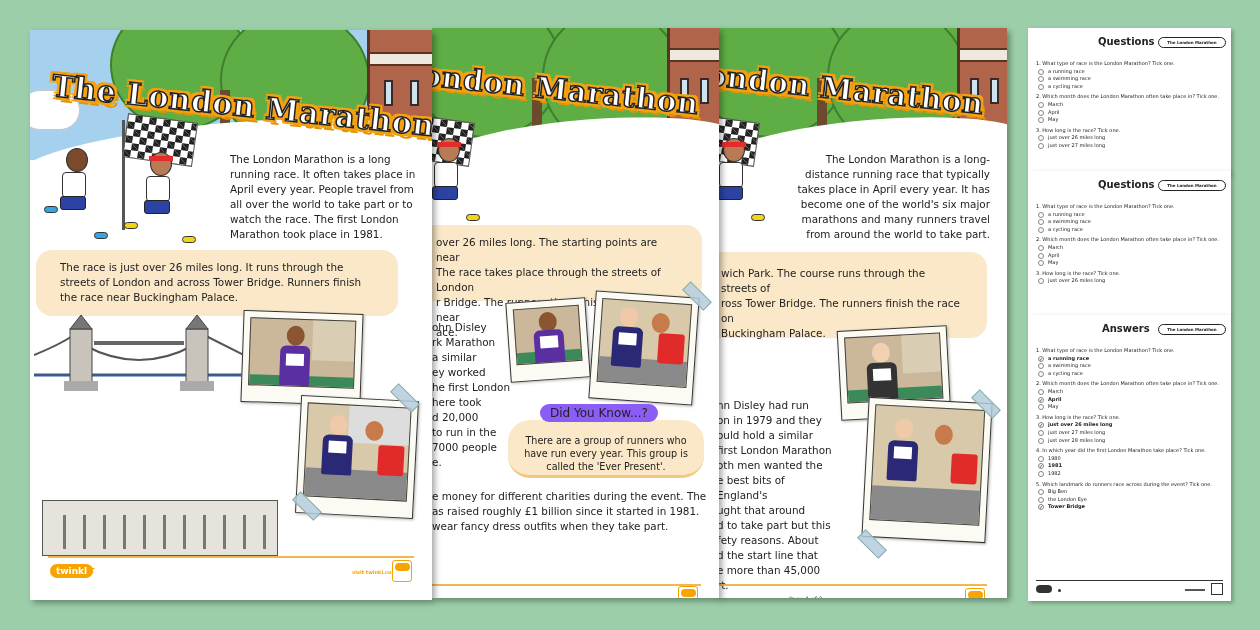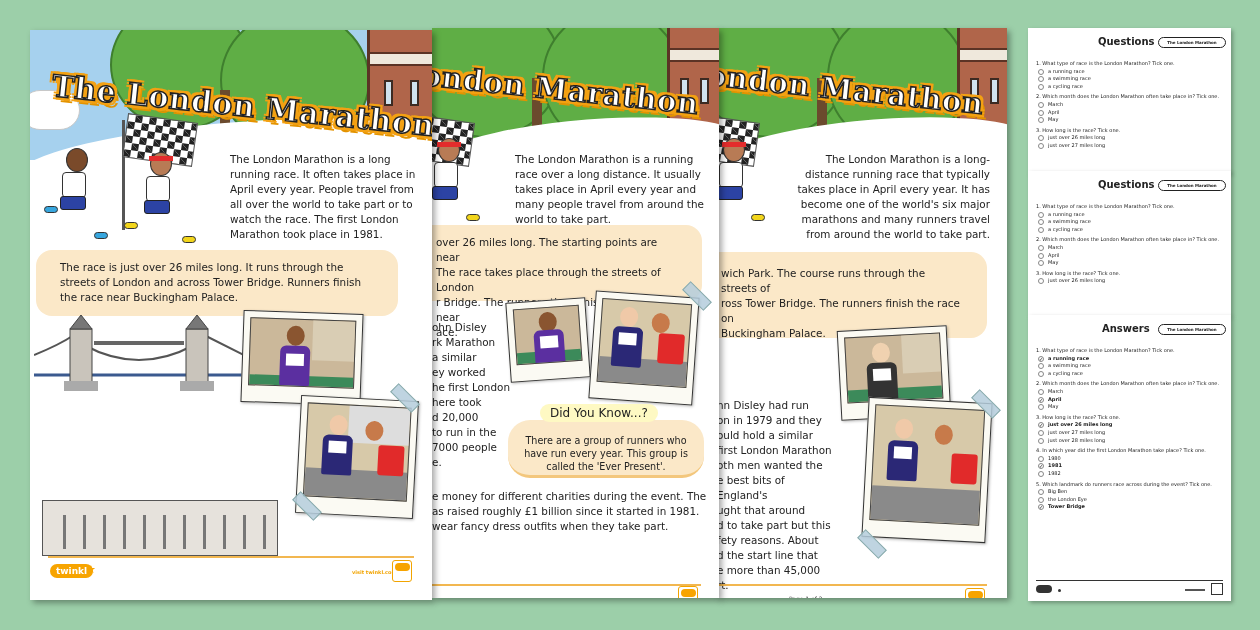--- a/index.html
+++ b/index.html
@@ -67,21 +67,21 @@
   .palace .col { position: absolute; top: 14px; bottom: 6px; width: 3px; background: #777; }
 
   .footer-line { position: absolute; left: 18px; right: 18px; height: 2px; background: #f2b750; }
   .twinkl-logo { position: absolute; background: #f7a400; color: #fff; font-weight: bold; font-size: 9px; border-radius: 10px; padding: 2px 6px; font-family: "DejaVu Sans", sans-serif; }
   .star { position: absolute; color: #f7a400; font-size: 11px; }
   .visit { position: absolute; color: #f2a400; font-size: 5px; font-weight: bold; font-family: "DejaVu Sans", sans-serif; }
   .badge { position: absolute; width: 20px; height: 22px; border: 1px solid #f2a400; border-radius: 3px; background: #fff; }
   .badge::before { content: ""; position: absolute; left: 2px; top: 2px; width: 15px; height: 8px; background: #f7a400; border-radius: 5px; }
   .page-num { position: absolute; font-size: 6px; color: #333; }
 
-  .dyk-pill { position: absolute; background: #fef9c3; border-radius: 12px; padding: 2px 10px; font-size: 12px; color: #222; font-weight: normal; z-index: 3; }
+  .dyk-pill { position: absolute; background: #8b5cf6; border-radius: 12px; padding: 2px 10px; font-size: 12px; color: #222; font-weight: normal; z-index: 3; }
   .dyk-box { position: absolute; background: #fbe8c8; border-radius: 22px; padding: 14px 10px 8px; font-size: 9.6px; line-height: 13px; color: #222; text-align: center; border-bottom: 3px solid #f3c77d; }
 
   
   .ws { position: absolute; left: 1028px; width: 203px; background: #fff; box-shadow: 2px 2px 4px rgba(0,0,0,0.3); overflow: hidden; }
   .ws-1 { top: 28px; height: 145px; z-index: 1; }
   .ws-2 { top: 171px; height: 145px; z-index: 2; }
   .ws-3 { top: 315px; height: 286px; z-index: 3; }
   .ws-head { position: absolute; top: 8px; left: 0; right: 0; height: 14px; }
   .ws-title { position: absolute; left: 70px; top: 0; font-weight: bold; font-size: 10px; color: #222; }
   .ws-tag { position: absolute; left: 130px; top: 1px; width: 68px; height: 11px; border: 1px solid #222; border-radius: 6px; background: #fff; font-size: 4px; line-height: 9px; text-align: center; color: #222; font-weight: bold; }
@@ -214,21 +214,20 @@
   </div>
   <div class="title p2-title">ondon Marathon</div>
   <div class="flag" style="left:-30px;top:90px;"></div>
   <div class="runner" style="left:-6px;top:110px;">
     <div class="head" style="left:12px;top:0;background:#b87b55;"></div>
     <div class="band" style="left:11px;top:4px;"></div>
     <div class="shirt" style="left:8px;top:24px;"></div>
     <div class="shorts" style="left:6px;top:48px;"></div>
     <div class="shoe" style="left:40px;top:76px;background:#f2d51b;"></div>
   </div>
-  <div class="text" style="left:83px;top:124px;width:190px;">The London Marathon is a running race over a long distance. It usually takes place in April every year and many people travel from around the world to take part.</div>
 
   <div class="infobox" style="left:-20px;top:197px;width:290px;height:76px;padding-left:24px;">
     <div>over 26 miles long. The starting points are near</div>
     <div>The race takes place through the streets of London</div>
     <div>r Bridge. The runners then finish on The Mall near</div>
     <div>ace.</div>
   </div>
 
   <div class="text" style="left:0;top:292px;width:90px;">
     <div>ohn Disley</div>

